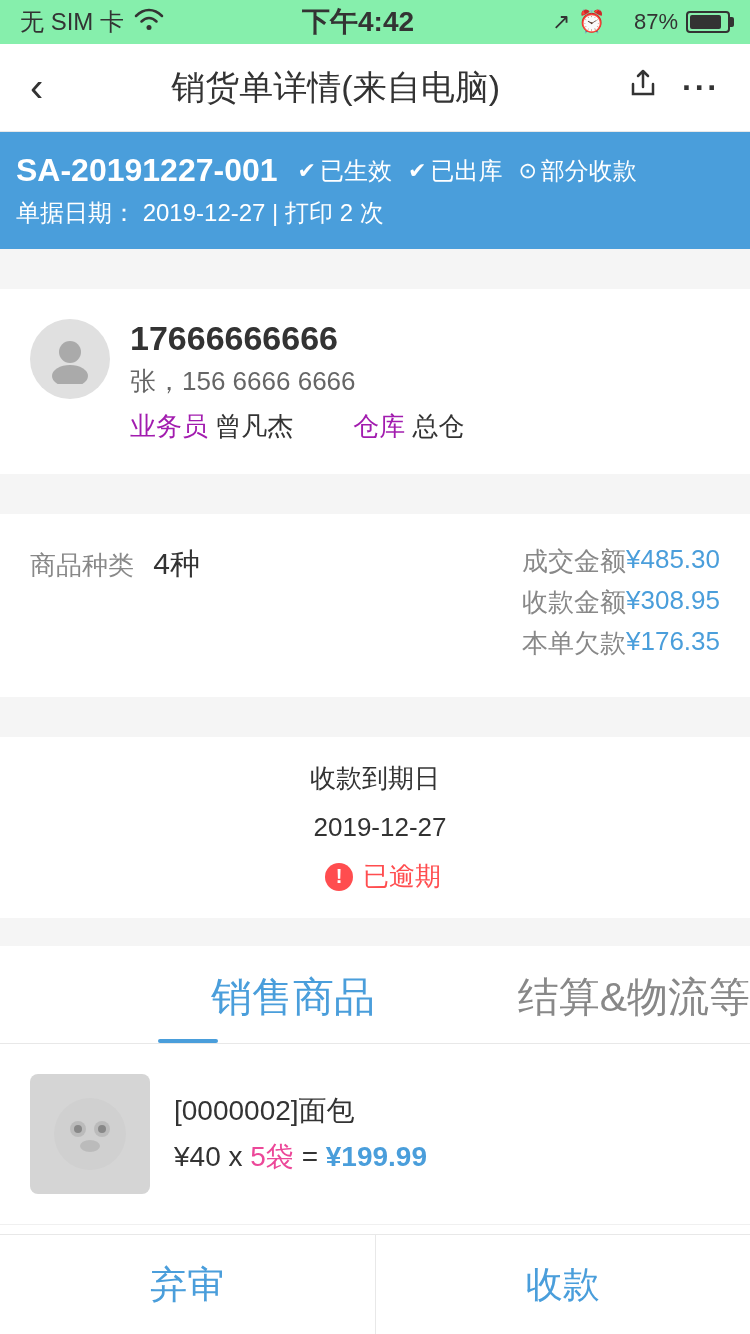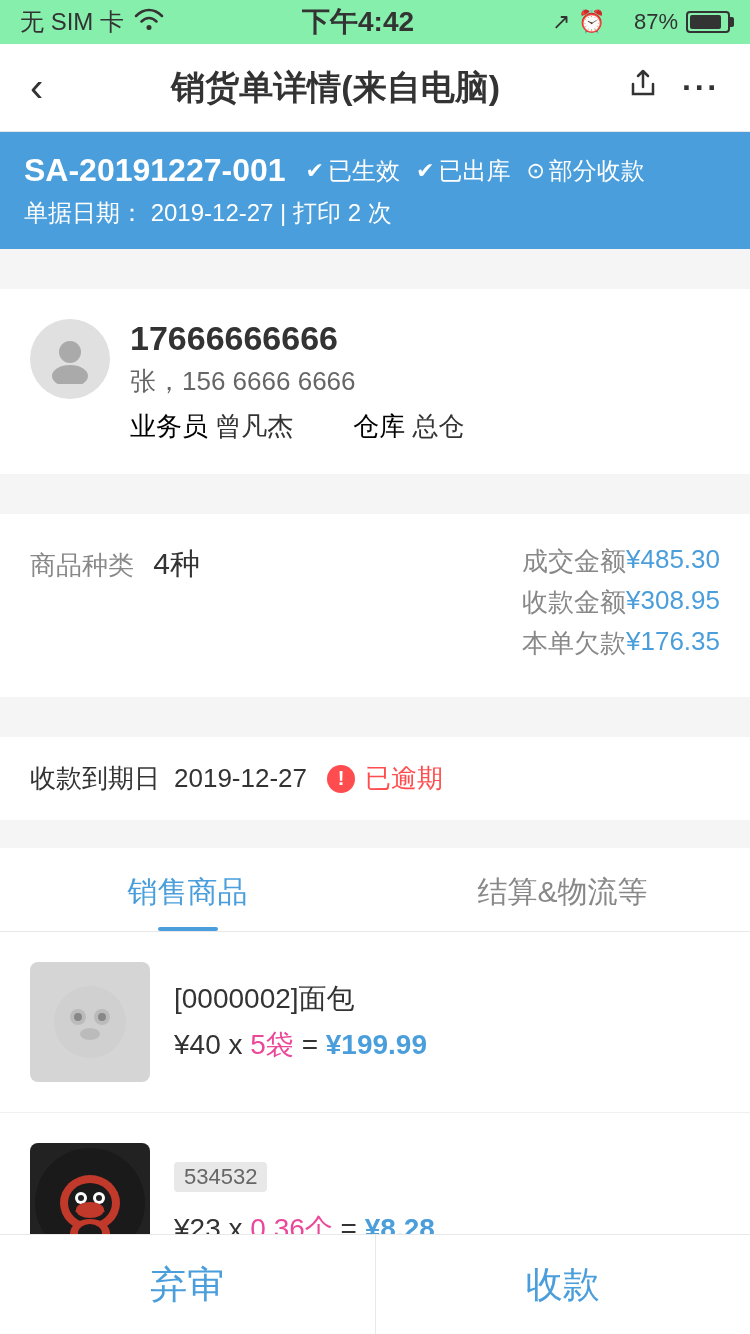--- a/index.html
+++ b/index.html
@@ -44,38 +44,38 @@
       height: 88px;
       background: #fff;
       display: flex;
       align-items: center;
       justify-content: space-between;
       padding: 0 30px;
       border-bottom: 1px solid #e8e8e8;
     }
     .nav-title {
       font-size: 34px;
-      font-weight: 700;
+      font-weight: 400;
       color: #333;
     }
     .nav-back {
       font-size: 40px;
       color: #333;
       cursor: pointer;
       font-weight: 300;
     }
     .nav-right {
       display: flex; align-items: center; gap: 24px;
     }
     .nav-icon { font-size: 32px; color: #333; cursor: pointer; }
 
     
     .order-header {
       background: #4A9EDB;
-      padding: 20px 24px;
+      padding: 20px 16px;
     }
     .order-id-row {
       display: flex; align-items: center; gap: 20px; margin-bottom: 8px;
     }
     .order-id {
       font-size: 32px;
       font-weight: 700;
       color: #fff;
     }
     .status-badges {
@@ -112,21 +112,21 @@
     .customer-name {
       font-size: 34px; font-weight: 600; color: #333;
       margin-bottom: 6px;
     }
     .customer-phone {
       font-size: 26px; color: #666; margin-bottom: 10px;
     }
     .customer-meta {
       display: flex; gap: 60px; font-size: 26px; color: #333;
     }
-    .meta-label { color: #000000; }
+    .meta-label { color: #a21caf; }
 
     
     .summary-section {
       background: #fff;
       padding: 30px;
       margin-top: 20px;
       display: flex;
       justify-content: space-between;
       align-items: flex-start;
     }
@@ -139,21 +139,21 @@
     }
     .amount-label { color: #888; }
     .amount-value { color: #4A9EDB; font-weight: 500; }
 
     
     .due-section {
       background: #fff;
       padding: 24px 30px;
       margin-top: 20px;
       display: flex; align-items: center;
-      font-size: 26px; color: #333; gap: 4px;
+      font-size: 26px; color: #333; gap: 16px; flex-direction: column;
     }
     .overdue-badge {
       display: flex; align-items: center; gap: 4px;
       color: #FF4D4F; font-size: 26px; font-weight: 500;
     }
     .overdue-icon {
       width: 28px; height: 28px; border-radius: 50%;
       background: #FF4D4F; color: #fff;
       display: flex; align-items: center; justify-content: center;
       font-size: 20px; font-weight: 700;
@@ -162,23 +162,23 @@
     
     .tabs-section {
       background: #fff;
       margin-top: 16px;
     }
     .tabs {
       display: flex;
       border-bottom: 1px solid #e8e8e8;
     }
     .tab {
-      flex: 1; text-align: center;
+      flex: 1; text-align: right;
       padding: 24px 0 18px;
-      font-size: 30px;
+      font-size: 41px;
       color: #888;
       cursor: pointer;
       position: relative;
     }
     .tab.active {
       color: #4A9EDB;
     }
     .tab.active::after {
       content: '';
       position: absolute;

